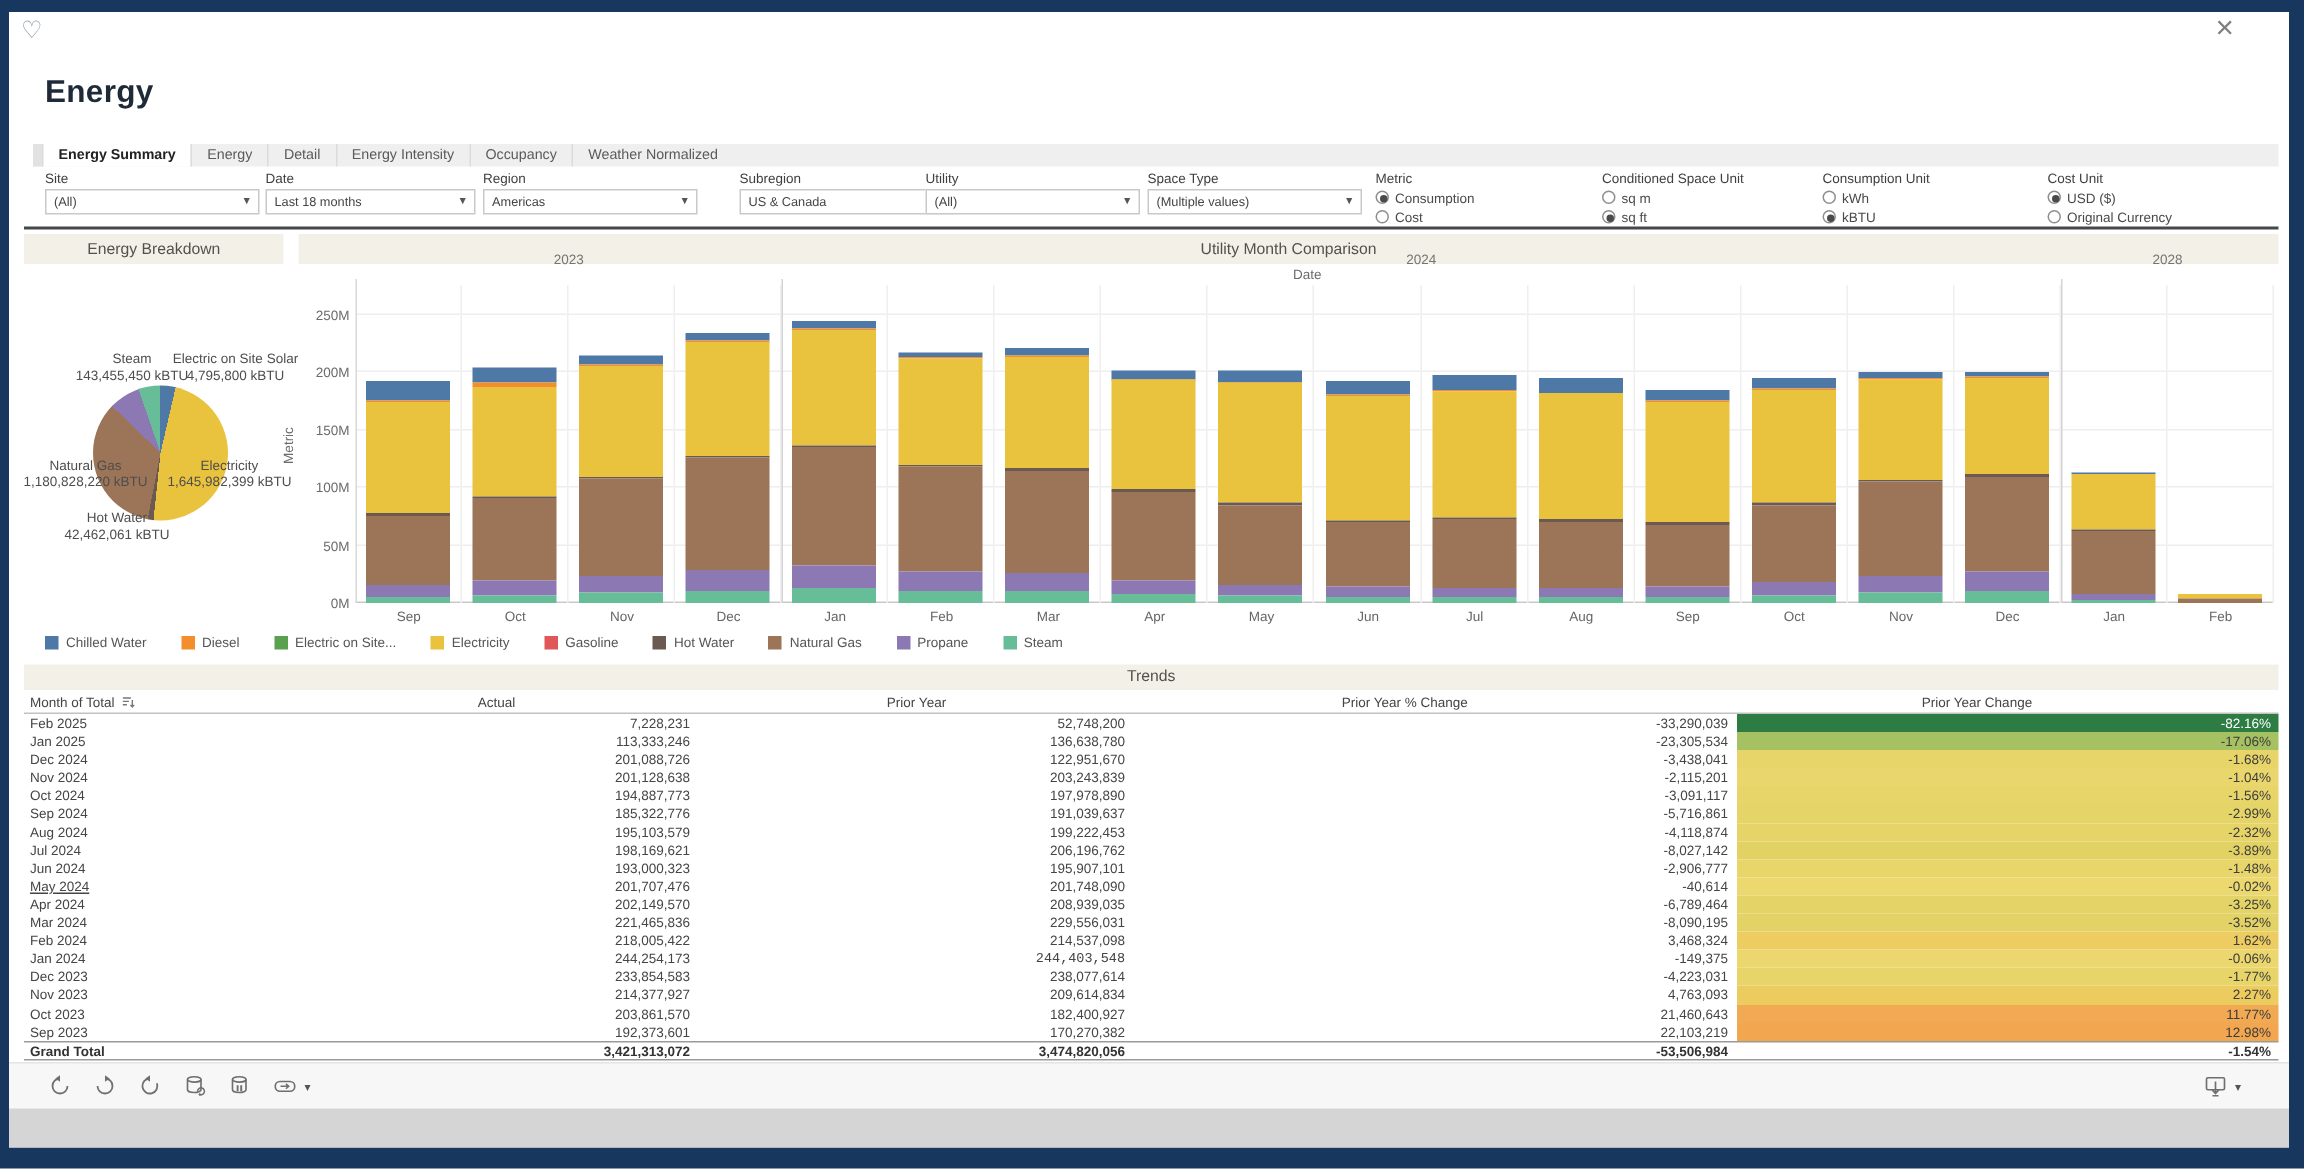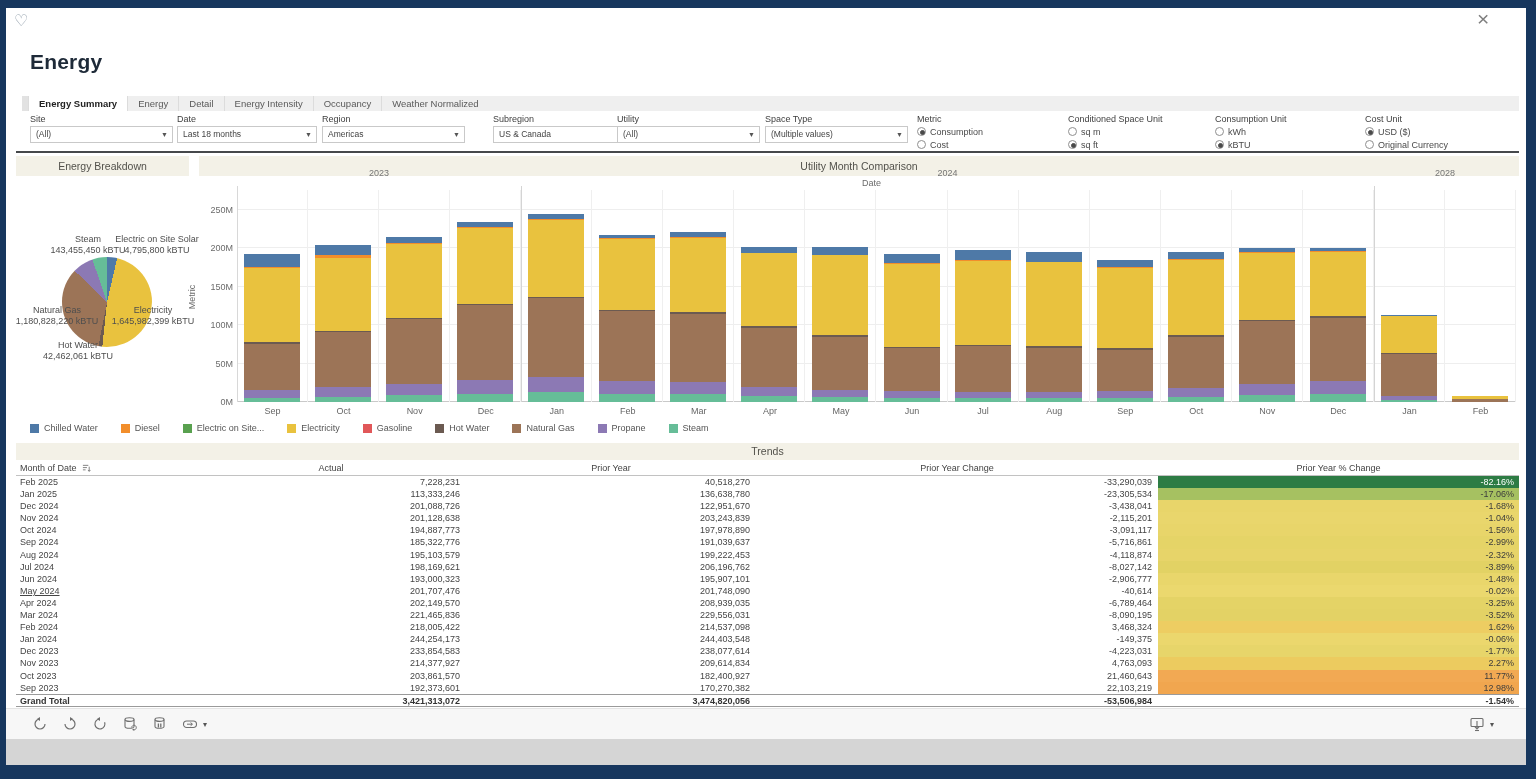--- a/index.html
+++ b/index.html
@@ -452,36 +452,36 @@
     </div>
     <div class="item">
       <span class="sw" style="background: rgb(102, 189, 152);"></span>
       <span>Steam</span>
     </div>
   </div>
 
 <div class="abs section-hdr" style="left:16px; top:443px; width:1503px; height:17px; line-height:17px;">Trends</div>
 <div class="abs thead" style="left:16px; top:461px; width:1503px; height:15px;" id="thead">
     <div class="hc first" style="width: 180px;">
-      <span>Month of Date</span>
+      <span>Month of Total</span>
       <svg width="9" height="9" viewBox="0 0 10 10">
         <path d="M1 1.5 H7 M1 4 H5.5 M1 6.5 H4" stroke="#777" stroke-width="1"></path>
         <path d="M8 3 V8 M6.6 6.6 L8 8.2 L9.4 6.6" fill="none" stroke="#777" stroke-width="1"></path>
       </svg>
     </div>
     <div class="hc" style="width: 270px;"><span>Actual</span></div>
     <div class="hc" style="width: 290px;"><span>Prior Year</span></div>
+    <div class="hc" style="width: 361px;"><span>Prior Year % Change</span></div>
     <div class="hc" style="width: 402px;"><span>Prior Year Change</span></div>
-    <div class="hc" style="width: 361px;"><span>Prior Year % Change</span></div>
   </div>
 <div class="abs" style="left:16px; top:476px; width:1503px;" id="tbody">
     <div class="trow" style="height: 12.1px; line-height: 12.1px;">
       <div class="c month" style="width: 180px; line-height: 12.1px;">Feb 2025</div>
       <div class="c num" style="width: 270px; line-height: 12.1px;">7,228,231</div>
-      <div class="c num" style="width: 290px; line-height: 12.1px;">40,518,270</div>
+      <div class="c num" style="width: 290px; line-height: 12.1px;">52,748,200</div>
       <div class="c num" style="width: 402px; line-height: 12.1px;">-33,290,039</div>
       <div class="c pct" style="width: 361px; line-height: 12.1px; background: rgb(45, 124, 68); color: rgb(255, 255, 255);">-82.16%</div>
     </div>
     <div class="trow" style="height: 12.1px; line-height: 12.1px;">
       <div class="c month" style="width: 180px; line-height: 12.1px;">Jan 2025</div>
       <div class="c num" style="width: 270px; line-height: 12.1px;">113,333,246</div>
       <div class="c num" style="width: 290px; line-height: 12.1px;">136,638,780</div>
       <div class="c num" style="width: 402px; line-height: 12.1px;">-23,305,534</div>
       <div class="c pct" style="width: 361px; line-height: 12.1px; background: rgb(166, 193, 97); color: rgb(60, 60, 60);">-17.06%</div>
     </div>
@@ -558,21 +558,21 @@
     <div class="trow" style="height: 12.1px; line-height: 12.1px;">
       <div class="c month" style="width: 180px; line-height: 12.1px;">Feb 2024</div>
       <div class="c num" style="width: 270px; line-height: 12.1px;">218,005,422</div>
       <div class="c num" style="width: 290px; line-height: 12.1px;">214,537,098</div>
       <div class="c num" style="width: 402px; line-height: 12.1px;">3,468,324</div>
       <div class="c pct" style="width: 361px; line-height: 12.1px; background: rgb(237, 205, 98); color: rgb(60, 60, 60);">1.62%</div>
     </div>
     <div class="trow" style="height: 12.1px; line-height: 12.1px;">
       <div class="c month" style="width: 180px; line-height: 12.1px;">Jan 2024</div>
       <div class="c num" style="width: 270px; line-height: 12.1px;">244,254,173</div>
-      <div class="c num" style="width: 290px; line-height: 12.1px;">244,403,548</div>
+      <div class="c num" style="width: 290px; line-height: 12.1px; font-family: Liberation Mono, monospace;">244,403,548</div>
       <div class="c num" style="width: 402px; line-height: 12.1px;">-149,375</div>
       <div class="c pct" style="width: 361px; line-height: 12.1px; background: rgb(235, 215, 109); color: rgb(60, 60, 60);">-0.06%</div>
     </div>
     <div class="trow" style="height: 12.1px; line-height: 12.1px;">
       <div class="c month" style="width: 180px; line-height: 12.1px;">Dec 2023</div>
       <div class="c num" style="width: 270px; line-height: 12.1px;">233,854,583</div>
       <div class="c num" style="width: 290px; line-height: 12.1px;">238,077,614</div>
       <div class="c num" style="width: 402px; line-height: 12.1px;">-4,223,031</div>
       <div class="c pct" style="width: 361px; line-height: 12.1px; background: rgb(231, 213, 106); color: rgb(60, 60, 60);">-1.77%</div>
     </div>

